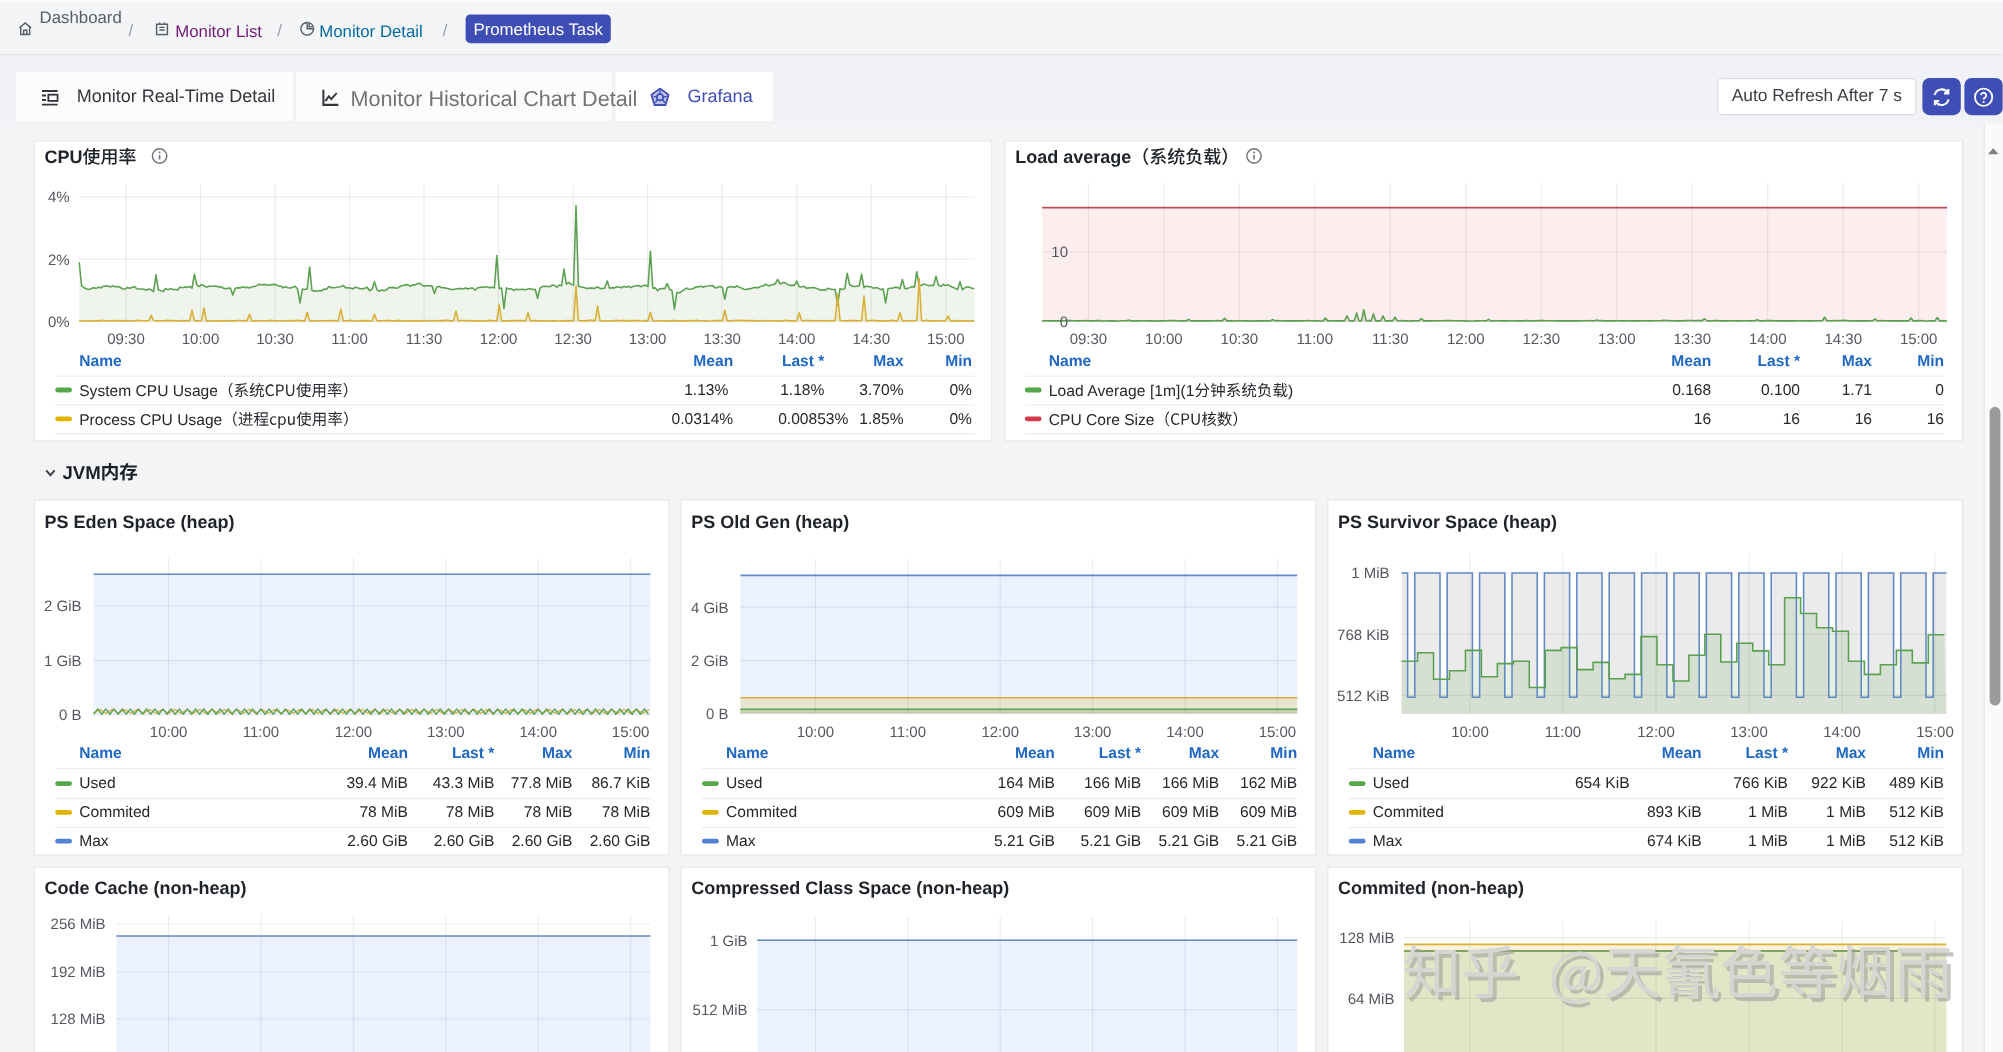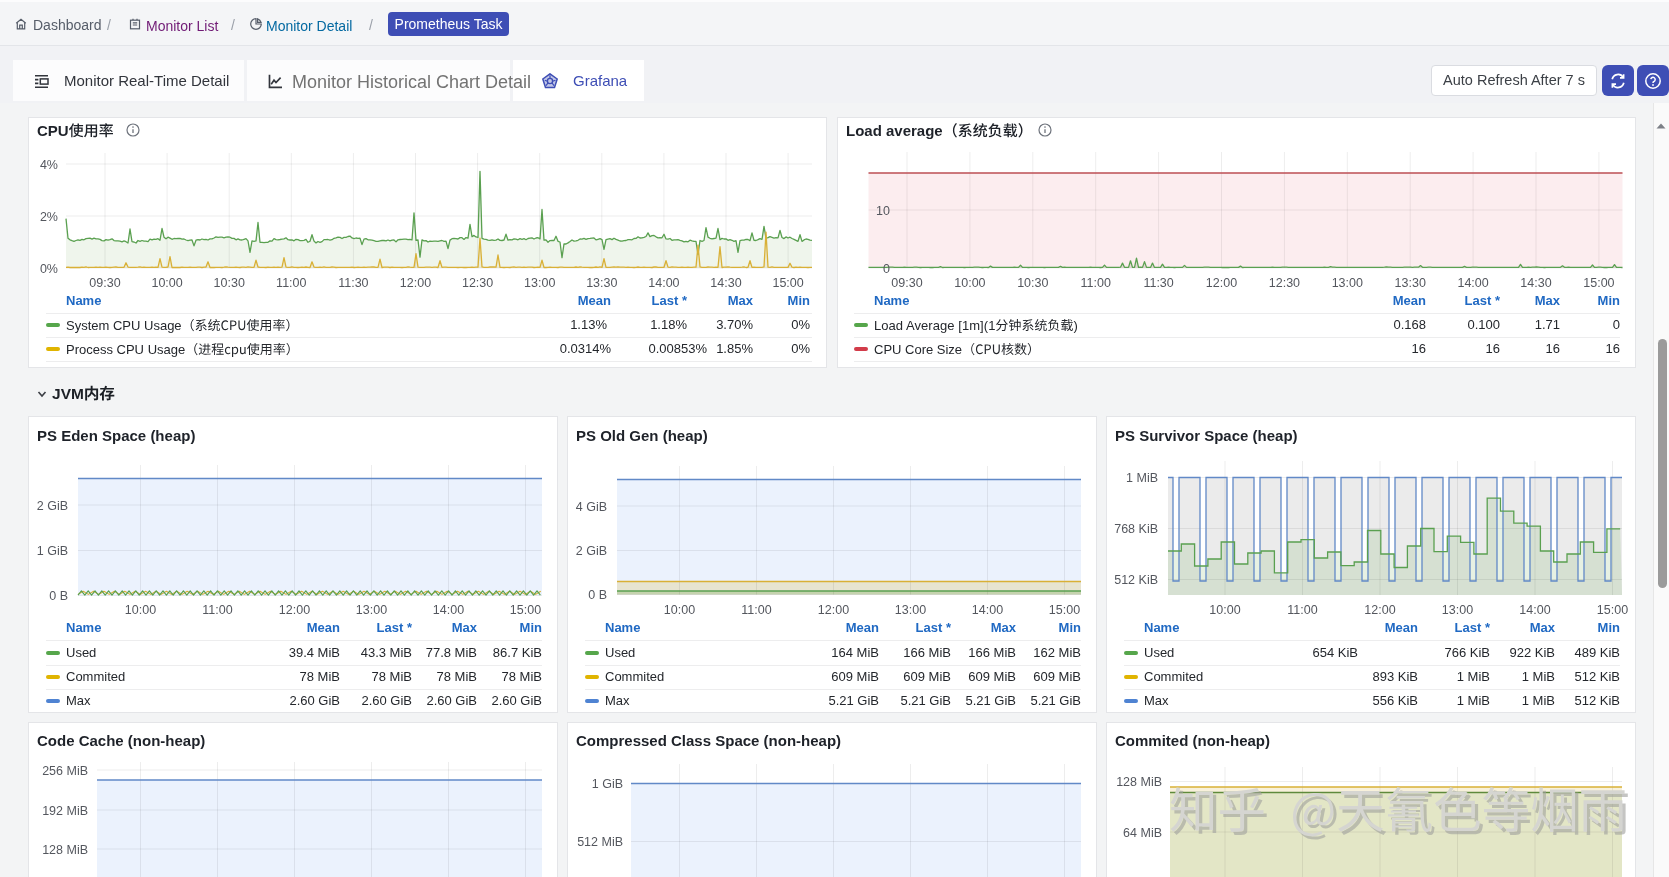--- a/index.html
+++ b/index.html
@@ -10,21 +10,21 @@
 .dash{position:absolute;width:14px;height:4px;border-radius:2px;}
 .sep{position:absolute;height:1px;background:#ededee;}
 
 </style></head><body>
 <div class="abs" style="left:0;top:0;width:1669px;height:2px;background:#fcfcfd"></div>
 <div class="abs" style="left:0;top:2px;width:1669px;height:43px;background:#f4f5f7"></div>
 <div class="abs" style="left:0;top:45px;width:1669px;height:1px;background:#e3e5e9"></div>
 <svg class="abs" style="left:14px;top:17px" width="14" height="14" viewBox="0 0 14 14">
 <path d="M2.2 6.2 L7 2.2 L11.8 6.2 M3.3 5.6 V11.8 H10.7 V5.6 M5.7 11.8 V8.2 H8.3 V11.8" fill="none" stroke="#565d69" stroke-width="1.2"></path>
   </svg>
-<div class="abs" style="left:33px;top:17px;font-size:14px;color:#565d69">Dashboard</div>
+<div class="abs" style="left:33px;top:6px;font-size:14px;color:#565d69">Dashboard</div>
 <div class="abs" style="left:107px;top:17px;font-size:14px;color:#9ba0a9">/</div>
 <svg class="abs" style="left:128px;top:17px" width="14" height="14" viewBox="0 0 14 14">
 <rect x="2.5" y="3.2" width="9" height="8.6" fill="none" stroke="#565d69" stroke-width="1.2"></rect>
 <path d="M5 3 V1.8 M9 3 V1.8 M4.8 5.8 H9.2 M4.8 8 H9.2" stroke="#565d69" stroke-width="1.2" fill="none"></path>
   </svg>
 <div class="abs" style="left:146px;top:18px;font-size:14px;color:#701a75">Monitor List</div>
 <div class="abs" style="left:231px;top:17px;font-size:14px;color:#9ba0a9">/</div>
 <svg class="abs" style="left:249px;top:17px" width="14" height="14" viewBox="0 0 14 14">
 <path d="M7 1.7 A5.3 5.3 0 1 0 12.3 7 L7 7 Z" fill="none" stroke="#565d69" stroke-width="1.2"></path>
 <path d="M8.6 1.9 A5.3 5.3 0 0 1 12.1 5.4 L8.6 5.4 Z" fill="none" stroke="#565d69" stroke-width="1.2"></path>
@@ -233,21 +233,21 @@
 <div class="val" style="left:1445px;top:644.5px;width:110px">922 KiB</div>
 <div class="val" style="left:1510px;top:644.5px;width:110px">489 KiB</div>
 <div class="dash" style="left:1124px;top:674.5px;background:#e0b400"></div>
 <div class="abs" style="left:1144px;top:668.5px;font-size:13px;color:#24272c;white-space:nowrap">Commited</div>
 <div class="val" style="left:1308px;top:668.5px;width:110px">893 KiB</div>
 <div class="val" style="left:1380px;top:668.5px;width:110px">1 MiB</div>
 <div class="val" style="left:1445px;top:668.5px;width:110px">1 MiB</div>
 <div class="val" style="left:1510px;top:668.5px;width:110px">512 KiB</div>
 <div class="dash" style="left:1124px;top:698.5px;background:#4f83d2"></div>
 <div class="abs" style="left:1144px;top:692.5px;font-size:13px;color:#24272c;white-space:nowrap">Max</div>
-<div class="val" style="left:1308px;top:692.5px;width:110px">556 KiB</div>
+<div class="val" style="left:1308px;top:692.5px;width:110px">674 KiB</div>
 <div class="val" style="left:1380px;top:692.5px;width:110px">1 MiB</div>
 <div class="val" style="left:1445px;top:692.5px;width:110px">1 MiB</div>
 <div class="val" style="left:1510px;top:692.5px;width:110px">512 KiB</div>
 <svg class="abs" style="left:28px;top:117px" width="799" height="251">
     <path d="M38,101.6L40,121.2L42,122.8L44,123.6L46,124.3L48,123.5L50,122.8L52,123.3L54,122.4L56,122.8L58,121.6L60,121.3L62,121.2L64,122.1L66,121.2L68,121.9L70,121.8L72,122.4L74,123.6L76,123.9L78,122.6L80,123.2L82,122.6L84,121.8L86,123.6L88,123.8L90,123.8L92,124.1L94,124.8L96,123.9L98,124.7L100,126L102,112L104,124.6L106,125L108,126L110,123.5L112,124.4L114,123.5L116,124.2L118,124.2L120,124.6L122,122.1L124,122.9L126,122.1L128,122.4L130,121.7L132,123.2L134,111.5L136,120.2L138,121.8L140,120.2L142,121.1L144,122.3L146,121.5L148,121.6L150,121.5L152,121.4L154,122.2L156,122L158,123L160,123.7L162,123.2L164,123L166,128.9L168,123.2L170,122.7L172,123L174,122L176,122.6L178,122.3L180,123L182,121.9L184,121.8L186,121L188,119.9L190,120.3L192,120.2L194,120.2L196,120.8L198,120.2L200,120L202,120.2L204,121.4L206,121.4L208,122.8L210,121.9L212,122.8L214,123L216,122.3L218,121.6L220,123.9L222,135.4L224,123.9L226,124.3L228,123.9L230,105.5L232,125.3L234,125.4L236,125.7L238,125.3L240,125.3L242,123.9L244,124.2L246,121.7L248,122.7L250,122.8L252,122.5L254,122.1L256,121.9L258,120.8L260,122.7L262,123L264,122.9L266,123.8L268,122.3L270,122.7L272,123.6L274,123.6L276,123.3L278,122.4L280,125.3L282,124.2L284,117.7L286,124.1L288,125.9L290,124.5L292,125.3L294,124.6L296,122.6L298,122.7L300,122.5L302,123.2L304,122.7L306,121.3L308,120.9L310,120.2L312,120.4L314,121.5L316,120.4L318,120.3L320,119.5L322,119.1L324,120.9L326,121.6L328,121L330,121.3L332,121.2L334,127.6L336,122.1L338,121.6L340,122.8L342,122.8L344,123.2L346,123.7L348,124.3L350,124.3L352,123.9L354,123.5L356,123.5L358,123.9L360,123L362,123.9L364,123.1L366,123L368,124.9L370,122.8L372,122.5L374,122.4L376,122.1L378,122.1L380,122.7L382,122.4L384,122.8L386,95.9L388,123.4L390,123L392,140.1L394,122.9L396,123.9L398,123.6L400,125L402,124.1L404,124.3L406,124.2L408,124.1L410,124.4L412,123.9L414,123.5L416,124.3L418,124.1L420,131.5L422,123.1L424,121.7L426,121.5L428,121.7L430,122L432,120.6L434,120.7L436,122.4L438,120.6L440,121.2L442,107.3L444,119.7L446,118.4L448,119.9L450,120.5L452,54.3L454,121.3L456,122.1L458,122.4L460,123.1L462,123.4L464,122.9L466,123.3L468,123.1L470,122L472,123.4L474,123.5L476,123L478,117.2L480,123.2L482,122.7L484,122.9L486,121.9L488,122.2L490,122.8L492,121.6L494,122.3L496,121.6L498,122.7L500,121.5L502,121.2L504,120.9L506,122L508,121L510,120.7L512,121.9L514,92.5L516,123.2L518,122.9L520,125.2L522,123.6L524,123.4L526,123.5L528,119.3L530,124.3L532,125L534,140.6L536,126.8L538,127L540,125.9L542,124.5L544,123L546,124.1L548,123.8L550,123.3L552,122L554,122.2L556,121.4L558,122.4L560,121.6L562,121.4L564,121.1L566,121L568,122.9L570,122.3L572,121.7L574,122.6L576,132.3L578,122.6L580,122.1L582,121.7L584,122.6L586,121.2L588,122.4L590,123.1L592,124L594,124.2L596,123.6L598,123.5L600,122.7L602,122.7L604,122.8L606,121.5L608,121.4L610,119.8L612,121L614,120.8L616,120.3L618,119.5L620,115.9L622,119.6L624,118.7L626,118.5L628,119.8L630,120.8L632,120.7L634,120.8L636,117.2L638,121.9L640,122.1L642,121.5L644,123.3L646,122.9L648,122.8L650,122.6L652,123.3L654,123.9L656,124.9L658,124.4L660,124.8L662,123.2L664,123.8L666,124.3L668,124.3L670,137.5L672,123.5L674,124.3L676,123.5L678,110.7L680,120.1L682,121.3L684,121.8L686,121.5L688,121.2L690,111.5L692,122.7L694,121.4L696,122L698,121.9L700,123.3L702,122.6L704,123.3L706,124.4L708,123.7L710,135.4L712,123.6L714,123.2L716,123.1L718,122.4L720,122.5L722,123.6L724,115.9L726,123.4L728,123.5L730,122.7L732,121.7L734,122.4L736,109.4L738,121.2L740,120.7L742,119.7L744,120.4L746,121.1L748,120.7L750,120.8L752,113.3L754,120.5L756,121.6L758,119.9L760,121L762,120.2L764,121.5L766,122.3L768,123.3L770,124.3L772,117.7L774,124.4L776,122.9L778,122L780,122.4L782,123.2L784,123.4L784,151L38,151Z" fill="rgba(96,160,70,0.10)"></path>
     <path d="M38,150.3L40,150.1L42,150.5L44,150.5L46,150.4L48,150.5L50,150.4L52,150.5L54,150.2L56,150.4L58,149.9L60,150.5L62,150.4L64,150.3L66,150.3L68,150.2L70,150.4L72,150.2L74,150.4L76,150.4L78,150.1L80,150.3L82,150.5L84,150.3L86,150.1L88,150L90,150.3L92,150.3L94,150.3L96,150.3L98,145.8L100,150.1L102,150.3L104,150.4L106,150.3L108,150.3L110,150.2L112,149.9L114,150.4L116,150.1L118,150.3L120,150.4L122,150.4L124,150.1L126,150.4L128,150.1L130,150.3L132,141.6L134,150.2L136,150.4L138,150.3L140,150L142,139.6L144,150.5L146,150.4L148,150.5L150,150.3L152,150.5L154,150.2L156,150.4L158,150.4L160,150.4L162,150.1L164,150.4L166,150.4L168,150.4L170,150.1L172,150.1L174,150.5L176,150.2L178,150L180,144.8L182,150.5L184,150.3L186,150.5L188,150.3L190,150.3L192,150.3L194,150.5L196,150.2L198,149.8L200,150.2L202,150.4L204,150.3L206,150.3L208,150.2L210,150.4L212,150.5L214,150.2L216,150.2L218,150.4L220,149.9L222,150.1L224,150.4L226,150.4L228,143.2L230,150L232,150.4L234,150.3L236,150.3L238,150.5L240,150.2L242,150.3L244,150.3L246,150.2L248,150.3L250,150.1L252,150.4L254,150.2L256,140.6L258,150.2L260,150.3L262,150.4L264,149.8L266,150.3L268,150.3L270,150.5L272,150.4L274,150.2L276,150.4L278,150L280,150.4L282,150.5L284,144.8L286,150.1L288,150.4L290,150.3L292,150.2L294,150.3L296,149.9L298,150.3L300,150.4L302,150.4L304,150L306,150.2L308,150.5L310,150.4L312,150.3L314,150.4L316,150.4L318,150.4L320,150.4L322,150.4L324,150.2L326,150.5L328,150.3L330,150.2L332,150.4L334,150.3L336,150.2L338,150.4L340,150.2L342,150.2L344,149.9L346,150L348,150.4L350,150.3L352,142.2L354,150.5L356,150.1L358,150.1L360,150.2L362,150.5L364,150.1L366,150.4L368,150.3L370,150.4L372,150.3L374,150.5L376,150.4L378,150.3L380,149.9L382,150.2L384,150.3L386,150.4L388,136.7L390,150.2L392,150.4L394,150.3L396,150.4L398,150.2L400,150.1L402,150.2L404,150.3L406,150.2L408,150.2L410,150.5L412,143.7L414,150.4L416,150.2L418,150.2L420,150.4L422,150.4L424,150.3L426,150.3L428,150.4L430,150.5L432,150.3L434,150.4L436,150.5L438,150.5L440,150.3L442,150.4L444,150.2L446,150.4L448,150.2L450,150.2L452,121.1L454,149.9L456,150.3L458,150.3L460,150.4L462,150L464,150L466,150L468,150.2L470,138L472,150.3L474,150.3L476,150.5L478,150.4L480,150.3L482,150.5L484,150.2L486,149.9L488,150.3L490,150.2L492,150.2L494,150.4L496,150.2L498,150.4L500,150.2L502,150.2L504,150.1L506,150.5L508,150.4L510,150.2L512,150.4L514,143.2L516,150.5L518,150.5L520,150.3L522,150.2L524,150.4L526,150.4L528,150.4L530,150.5L532,150.2L534,150.2L536,150.4L538,150.4L540,150.3L542,150.4L544,150.4L546,150.4L548,150L550,150.4L552,150L554,150.2L556,150.3L558,150.4L560,150.4L562,150.5L564,150.5L566,150.4L568,150L570,150.4L572,149.9L574,150.4L576,141.6L578,150.3L580,150.4L582,150.4L584,150.1L586,150L588,150.2L590,149.9L592,150.2L594,150.1L596,150.2L598,150.3L600,150.1L602,150.4L604,150.4L606,150.5L608,150.3L610,150L612,150.4L614,150.4L616,150.2L618,150.3L620,150.4L622,150.3L624,150.5L626,150L628,150L630,150.4L632,150.3L634,150.4L636,150.3L638,143.7L640,150.1L642,150.4L644,149.8L646,150.2L648,150.2L650,150.3L652,150.4L654,150.2L656,150.3L658,150.3L660,150.2L662,150.3L664,150.4L666,150.2L668,150.1L670,128.1L672,149.9L674,150.3L676,150.3L678,150.4L680,150L682,150.2L684,150.2L686,150.3L688,150.2L690,150.3L692,129.7L694,150.5L696,150.1L698,150.1L700,149.9L702,150.2L704,150.4L706,150.4L708,150.4L710,150.4L712,150.4L714,150.2L716,149.9L718,150.5L720,150.3L722,143.7L724,150.4L726,150.2L728,150.3L730,150.3L732,150.4L734,150.3L736,149.9L738,115.1L740,150.1L742,150.4L744,149.8L746,150.3L748,150.4L750,150.4L752,150.3L754,150.4L756,150.3L758,150.3L760,150.4L762,146.3L764,150.2L766,150.5L768,150.2L770,150.4L772,150.2L774,150.4L776,150.3L778,150.4L780,150.5L782,150.4L784,150.4L784,151L38,151Z" fill="rgba(217,176,54,0.12)"></path>
     <line x1="77" y1="36" x2="77" y2="151" stroke="rgba(0,0,0,0.07)" stroke-width="1"></line>
     <line x1="139.1" y1="36" x2="139.1" y2="151" stroke="rgba(0,0,0,0.07)" stroke-width="1"></line>
     <line x1="201.2" y1="36" x2="201.2" y2="151" stroke="rgba(0,0,0,0.07)" stroke-width="1"></line>
     <line x1="263.3" y1="36" x2="263.3" y2="151" stroke="rgba(0,0,0,0.07)" stroke-width="1"></line>

